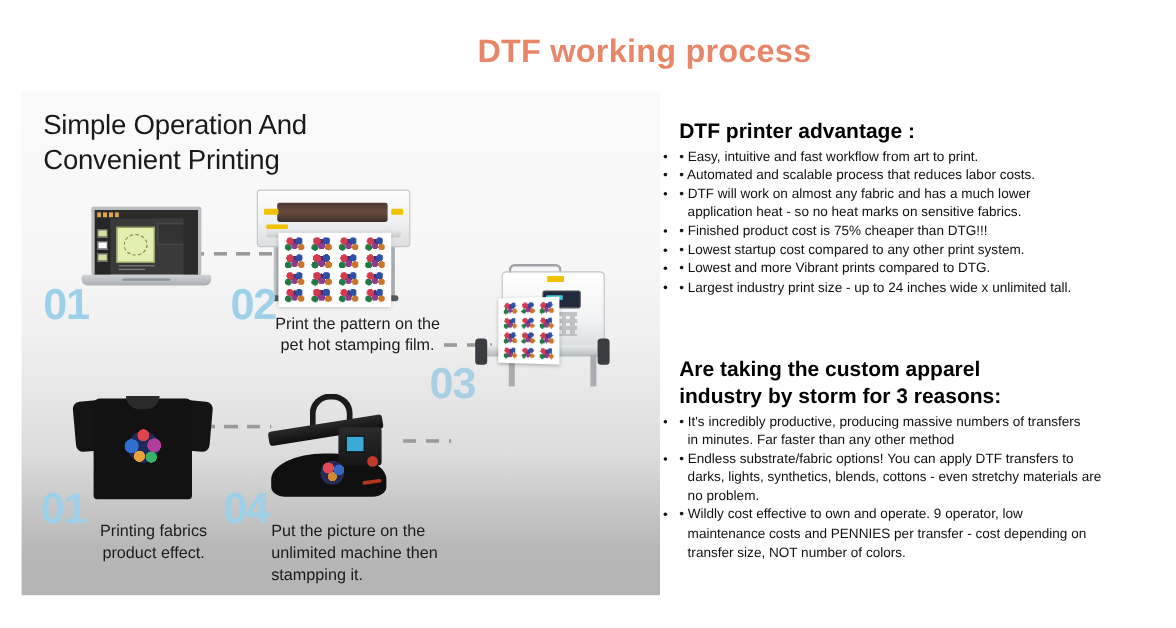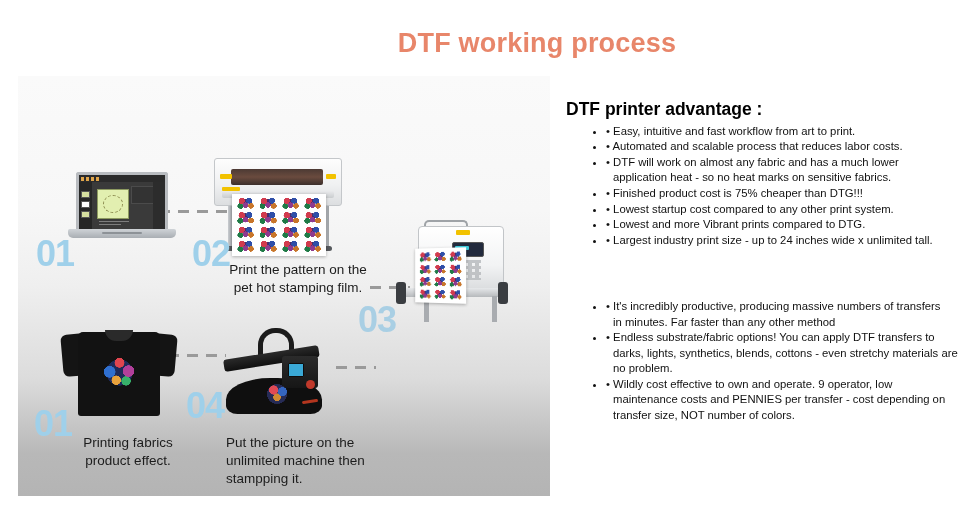--- a/index.html
+++ b/index.html
@@ -279,30 +279,31 @@
     white-space: pre-line;
   }
   .rc-list { margin: 3px 0 0 0; padding: 0; }
   .rc-list li {
     font-size: 11.3px;
     color: #111;
     line-height: 1.38;
     white-space: pre-line;
     text-indent: -7px;
     padding-left: 7px;
-    margin-left: 40px;
   }
 </style>
 </head>
 <body>
 
 <div id="page-title">DTF working process</div>
 
 <div id="infographic-panel">
 
+  <div class="panel-heading">Simple Operation And
+Convenient Printing</div>
 
   <div class="dash-h" style="left:122px; top:134px; width:92px;"></div>
   <div class="dash-h" style="left:352px; top:210px; width:40px;"></div>
   <div class="dash-h" style="left:318px; top:290px; width:40px;"></div>
   <div class="dash-h" style="left:150px; top:278px; width:58px;"></div>
 
   <div class="device" style="left:50px; top:96px; width:108px; height:66px;">
     <div class="lap-screen">
       <div class="lap-ui-top"></div>
       <div class="lap-ui-topb"></div>
@@ -387,21 +388,21 @@
       <div class="hp-arm"></div>
       <div class="hp-base"></div>
       <div class="hp-plate"></div>
       <div class="hp-head"></div>
       <div class="hp-screen"></div>
       <div class="hp-knob"></div>
       <div class="hp-print"></div>
       <div class="hp-accent"></div>
     </div>
   </div>
-  <div class="step-num" style="left:168px; top:312px;">04</div>
+  <div class="step-num" style="left:168px; top:330px;">04</div>
   <div class="step-text" style="left:208px; top:358px; width:168px;">Put the picture on the
 unlimited machine then
 stampping it.</div>
 
   <div class="device" style="left:44px; top:248px;">
     <div class="shirt">
       <div class="shirt-sleeve-l"></div>
       <div class="shirt-sleeve-r"></div>
       <div class="shirt-body"></div>
       <div class="shirt-collar"></div>
@@ -422,20 +423,22 @@
     <li>• DTF will work on almost any fabric and has a much lower
 application heat - so no heat marks on sensitive fabrics.</li>
     <li>• Finished product cost is 75% cheaper than DTG!!!</li>
     <li>• Lowest startup cost compared to any other print system.</li>
     <li>• Lowest and more Vibrant prints compared to DTG.</li>
     <li>• Largest industry print size - up to 24 inches wide x unlimited tall.</li>
   </ul>
 </div>
 
 <div class="rc" style="top:296px;">
+  <div class="rc-head">Are taking the custom apparel
+industry by storm for 3 reasons:</div>
   <ul class="rc-list">
     <li>• It's incredibly productive, producing massive numbers of transfers
 in minutes. Far faster than any other method</li>
     <li>• Endless substrate/fabric options! You can apply DTF transfers to
 darks, lights, synthetics, blends, cottons - even stretchy materials are
 no problem.</li>
     <li>• Wildly cost effective to own and operate. 9 operator, low
 maintenance costs and PENNIES per transfer - cost depending on
 transfer size, NOT number of colors.</li>
   </ul>

